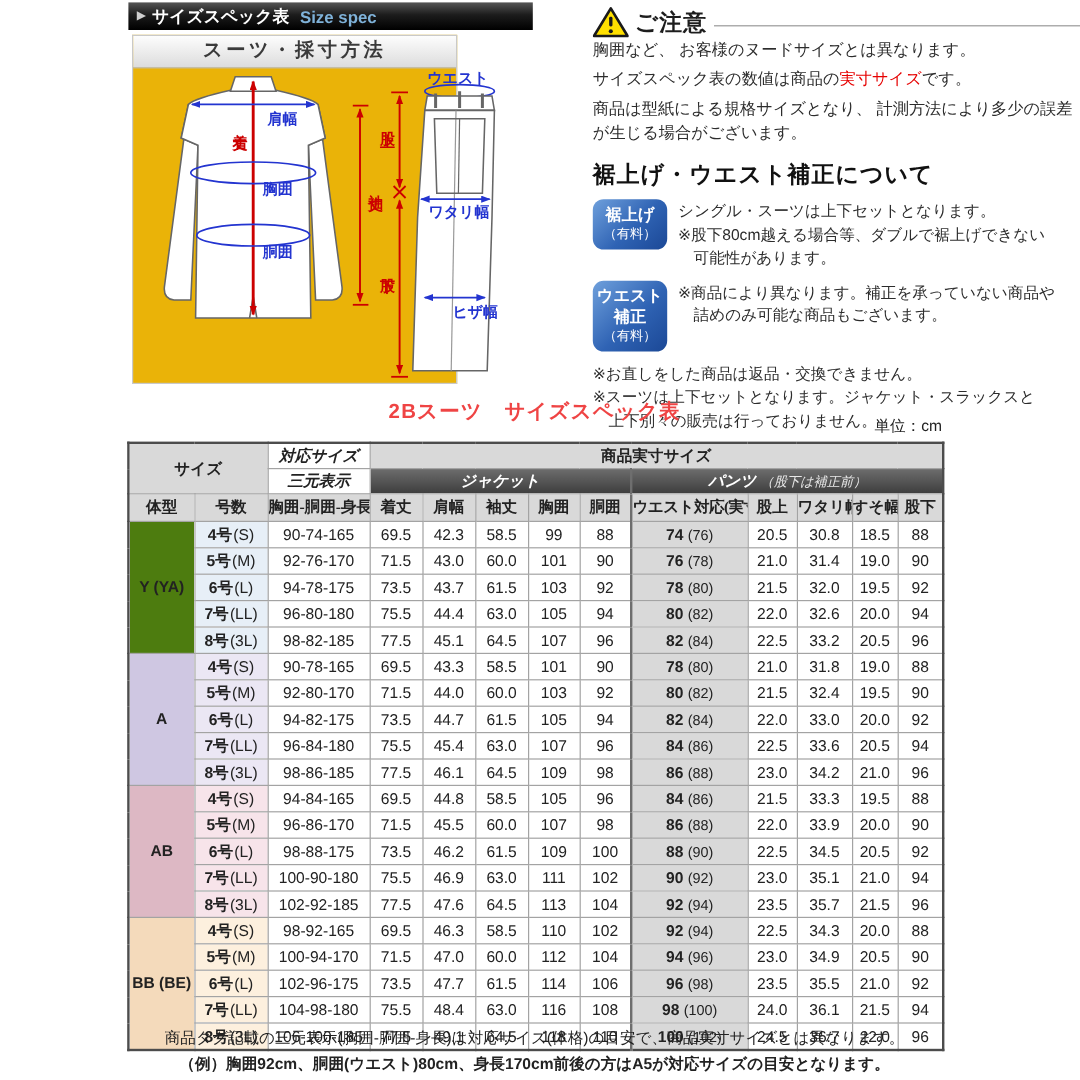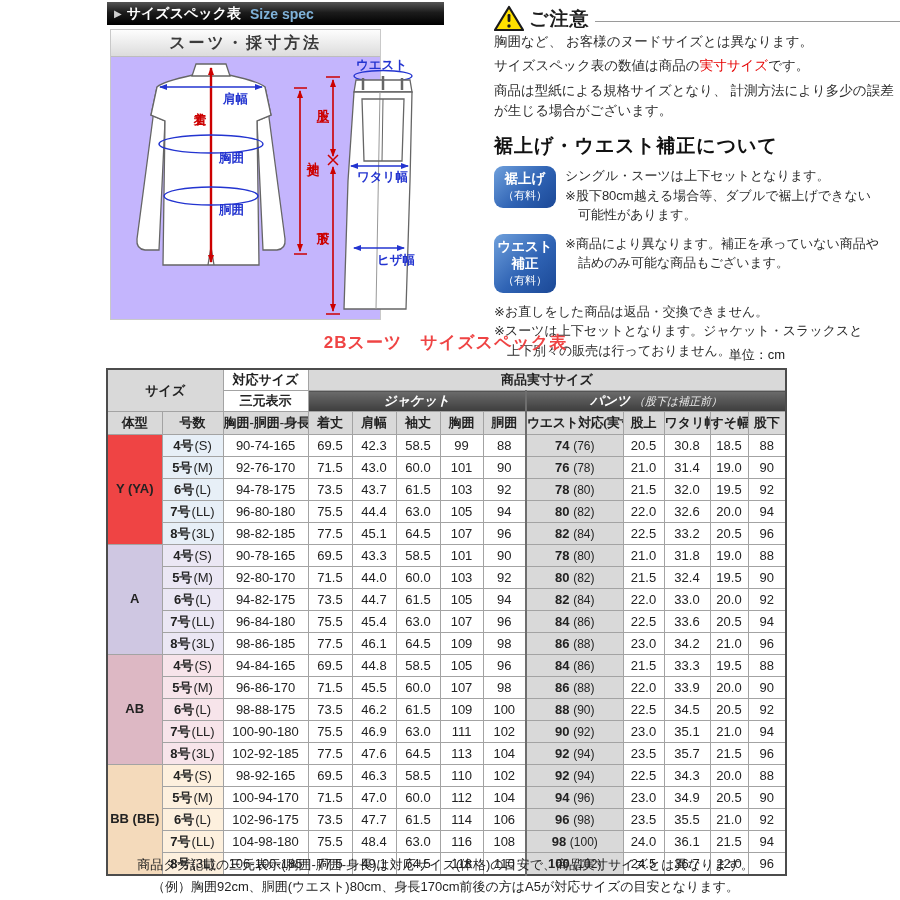--- a/index.html
+++ b/index.html
@@ -16,21 +16,21 @@
     background:linear-gradient(#555 0%,#1c1c1c 45%,#000 100%);
     color:#fff; display:flex; align-items:center; padding:0 7px; box-sizing:border-box;
     font-size:14px; font-weight:bold;
   }
   #titlebar .arrow { color:#cfcfcf; font-size:10px; margin-right:5px; }
   #titlebar .sub { color:#7fb2d9; font-weight:bold; margin-left:9px; }
 
   
   #diagram-box {
     left:110px; top:29px; width:271px; height:291px;
-    border:1px solid #c9c9c9; background:#c4b5fd; box-sizing:border-box;
+    border:1px solid #c9c9c9; background:#eab308; box-sizing:border-box;
   }
   #diagram-title {
     height:26px; line-height:26px; text-align:center;
     background:linear-gradient(#fdfdfd,#dcdcdc);
     border-bottom:1px solid #bdbdbd;
     font-family:"Liberation Serif","DejaVu Serif",serif;
     font-size:16px; font-weight:bold; color:#3a3a3a; letter-spacing:3px;
   }
   #diagram-body { position:relative; width:331px; height:263px; }
   #diagram-body svg { position:absolute; left:0; top:0; }
@@ -74,35 +74,35 @@
   table#spec-table { border-collapse:collapse; table-layout:fixed; width:679px; border:2px solid #4c4c4c; }
   #spec-table th, #spec-table td {
     border:1px solid #a3a3a3; text-align:center; vertical-align:middle;
     padding:0; font-size:13px; color:#222; overflow:hidden; white-space:nowrap;
   }
   #spec-table thead tr:nth-child(1) th { height:20px; }
   #spec-table thead tr:nth-child(2) th { height:20px; }
   #spec-table thead tr:nth-child(3) th { height:22px;font-family:Liberation Serif, serif; }
   #spec-table tbody td { height:21px; }
   .hdr { background:#d9d9d9; font-weight:bold; }
-  .white-hdr { background:#fff; font-weight:bold; }
+  .white-hdr { background:#fff; font-weight:bold;font-style:italic; }
   .dark { background:linear-gradient(#6b6b6b,#3d3d3d); color:#fff !important; font-weight:bold;font-style:italic; }
   .dark .note { font-size:11px; font-weight:normal; color:#e8e8e8; }
   .sep { border-left:2px solid #6e6e6e !important; }
   .waist-hdr { font-size:11.5px; letter-spacing:-0.5px; }
   .triple-hdr { font-size:12px; }
   td.taikei { font-weight:bold; white-space:pre-line; line-height:1.3; font-size:13.5px; }
   td.gousuu b { margin-right:1px; }
   td.waist-cell { background:#d9d9d9; }
   td.waist-cell b { font-size:13px; }
   td.waist-cell span { font-size:12px; }
   tr.group-top td { border-top:1.5px solid #8b8b8b; }
 
   #foot-note1 { left:106px; top:856px; width:679px; text-align:center; font-size:13px; color:#222; }
-  #foot-note2 { left:106px; top:878px; width:679px; text-align:center; font-size:13px; color:#222; }
+  #foot-note2 { left:106px; top:878px; width:679px; text-align:center; font-size:13px; color:#222;font-weight:bold; }
 </style>
 </head>
 <body>
 
 <div class="abs" id="titlebar">
   <span class="arrow">▶</span>
   <span>サイズスペック表</span>
   <span class="sub">Size spec</span>
 </div>
 
@@ -265,21 +265,21 @@
         <th class="hdr">胴囲</th>
         <th class="hdr sep waist-hdr">ウエスト対応(実寸)</th>
         <th class="hdr">股上</th>
         <th class="hdr">ワタリ幅</th>
         <th class="hdr">すそ幅</th>
         <th class="hdr">股下</th>
       </tr>
     </thead>
     <tbody>
         <tr class="group-top">
-          <td class="taikei" rowspan="5" style="background: #ef4444;">Y
+          <td class="taikei" rowspan="5" style="background: #4d7c0f;">Y
 (YA)</td>
           <td class="gousuu" style="background: rgb(231, 239, 247);"><b>4号</b>(S)</td>
           <td>90-74-165</td>
           <td>69.5</td>
           <td>42.3</td>
           <td>58.5</td>
           <td>99</td>
           <td>88</td>
           <td class="waist-cell sep"><b>74</b>&nbsp;<span>(76)</span></td>
           <td>20.5</td>

